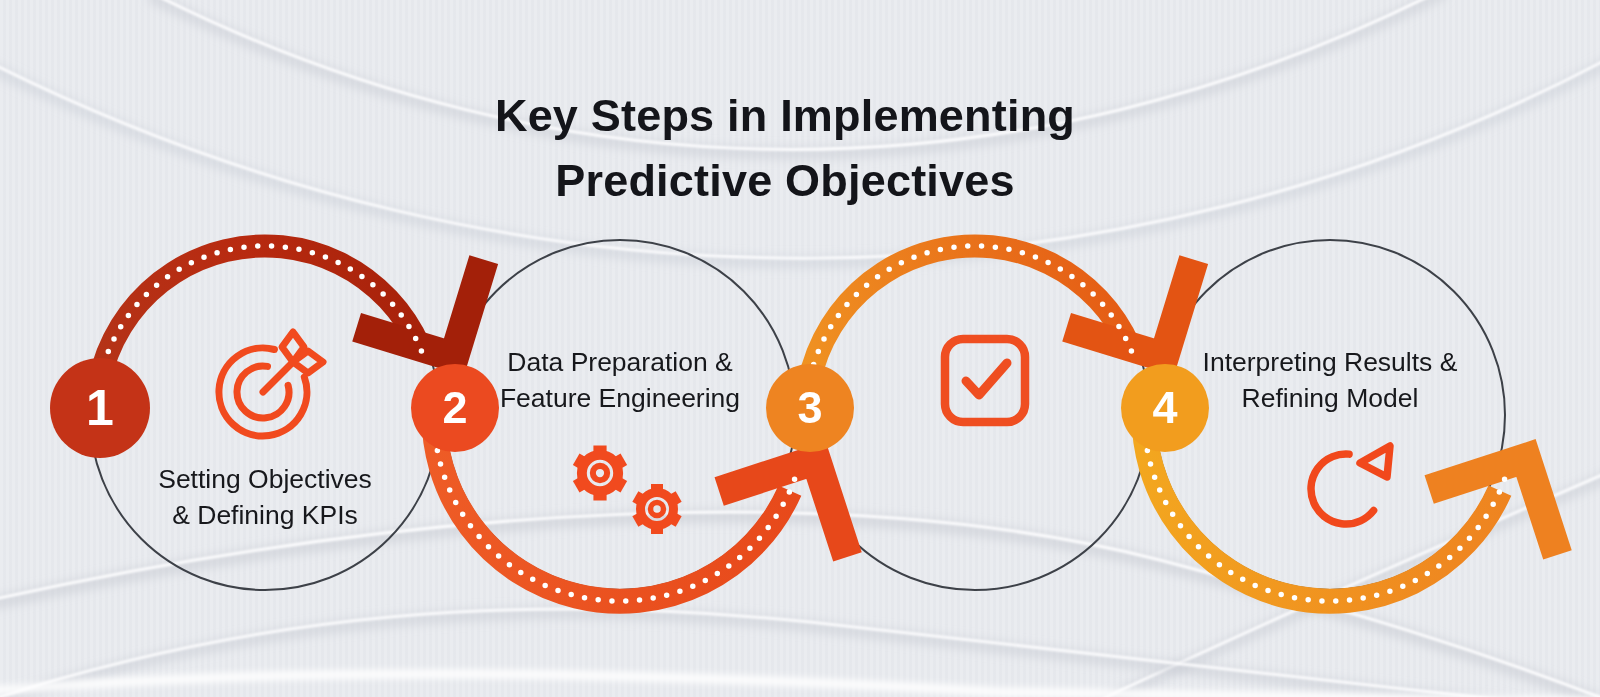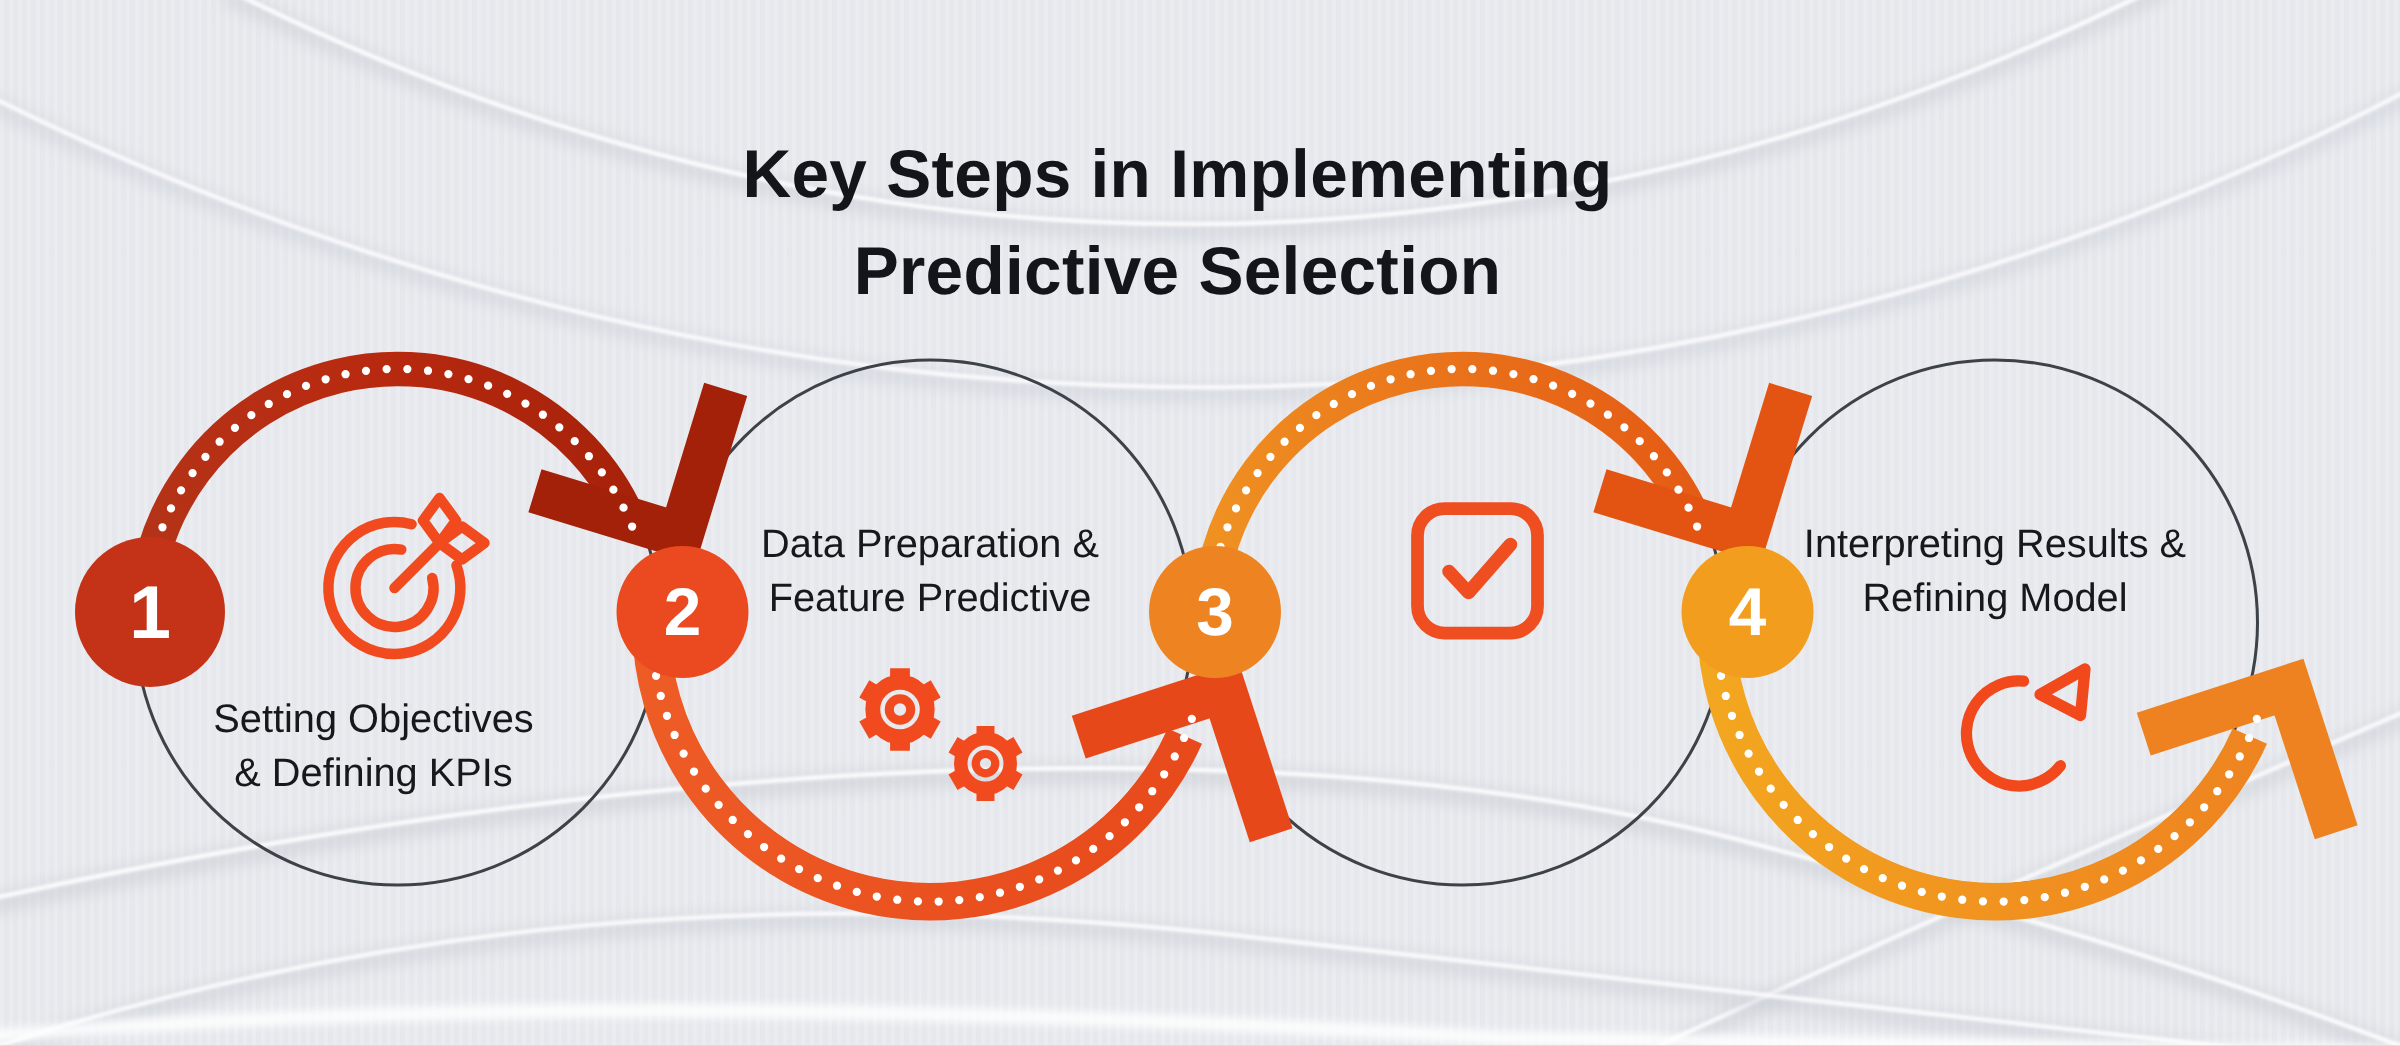--- a/index.html
+++ b/index.html
@@ -14,21 +14,21 @@
   }
   svg.gfx{position:absolute;left:0;top:0;}
   .title{
     position:absolute;left:335px;top:83px;width:900px;text-align:center;
     color:#14151a;font-size:45px;line-height:65px;font-weight:600;letter-spacing:.2px;
   }
   .step-label{
     position:absolute;width:380px;text-align:center;
     font-size:26.5px;line-height:36px;font-weight:400;color:#17181c;
   }
-  .lbl-1{left:59px;top:461px;}
+  .lbl-1{left:75px;top:461px;}
   .lbl-2{left:430px;top:344px;}
   .lbl-3{left:785px;top:461px;}
   .lbl-4{left:1140px;top:344px;text-align:center;}
   .badge{
     position:absolute;border-radius:50%;display:flex;align-items:center;justify-content:center;
     color:#ffffff;font-weight:700;
   }
   .badge-1{left:50px;top:358px;width:100px;height:100px;background:#c43317;font-size:50px;}
   .badge-2{left:411px;top:364px;width:88px;height:88px;background:#eb4a20;font-size:45px;}
   .badge-3{left:766px;top:364px;width:88px;height:88px;background:#ee8421;font-size:45px;}
@@ -152,21 +152,21 @@
     </g>
 
     <g transform="translate(1346,489)" fill="none" stroke="#f1481c" stroke-width="7.5" stroke-linecap="round" stroke-linejoin="round">
       <path d="M 27.6 21.5 A 35 35 0 1 1 3.05 -34.87"></path>
       <path d="M 14 -26 L 44 -43 L 41 -12 Z"></path>
     </g>
   </svg>
 
   <div class="title">
     <div>Key Steps in Implementing</div>
-    <div>Predictive Selection</div>
+    <div>Predictive Objectives</div>
   </div>
 
   <div class="badge badge-1">
     <span>1</span>
   </div>
   <div class="badge badge-2">
     <span>2</span>
   </div>
   <div class="badge badge-3">
     <span>3</span>
@@ -174,21 +174,21 @@
   <div class="badge badge-4">
     <span>4</span>
   </div>
 
   <div class="step-label lbl-1">
     <div>Setting Objectives</div>
     <div>&amp; Defining KPIs</div>
   </div>
   <div class="step-label lbl-2">
     <div>Data Preparation &amp;</div>
-    <div>Feature Predictive</div>
+    <div>Feature Engineering</div>
   </div>
   <div class="step-label lbl-3">
   </div>
   <div class="step-label lbl-4">
     <div>Interpreting Results &amp;</div>
     <div>Refining Model</div>
   </div>
 
 </div>
 

